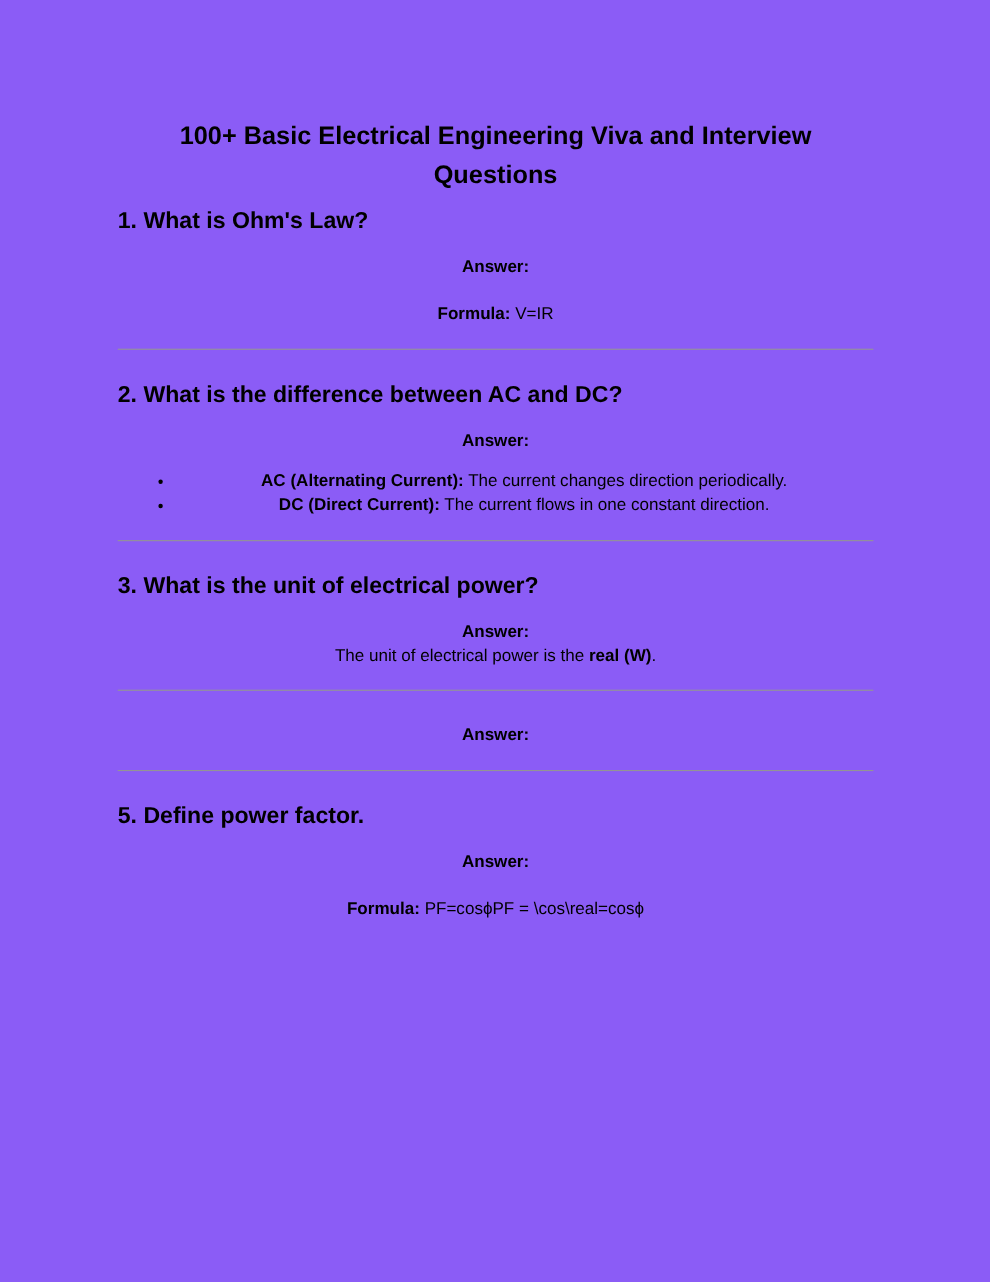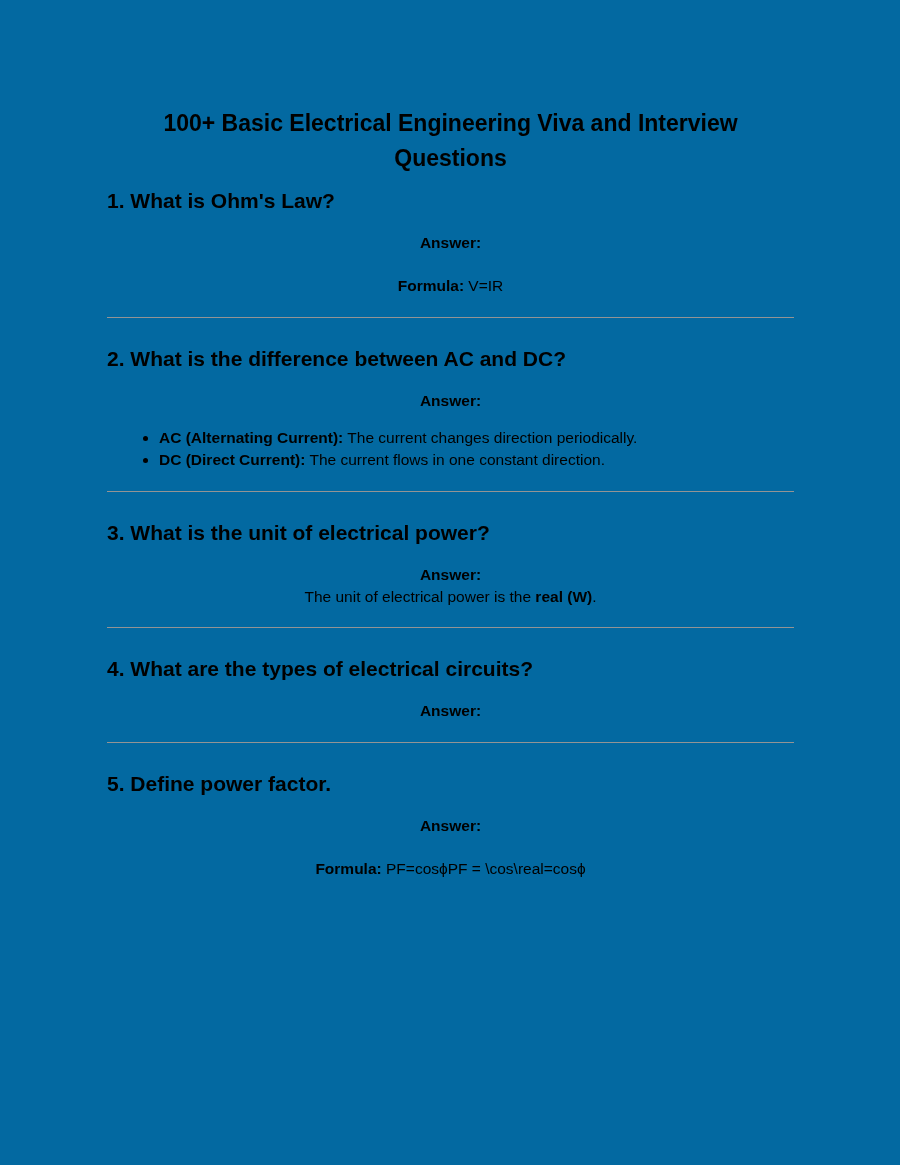--- a/index.html
+++ b/index.html
@@ -6,21 +6,21 @@
     margin: 0;
     padding: 0;
     background: #ffffff;
   }
   .page {
     position: relative;
     width: 900px;
     height: 1165px;
     box-sizing: border-box;
     padding: 106px 106px 40px 107px;
-    background: #0369a1;
+    background: #8b5cf6;
     color: #000000;
     font-family: "Liberation Sans", sans-serif;
     overflow: hidden;
   }
   .doc-title {
     font-size: 23px;
     line-height: 35px;
     font-weight: bold;
     text-align: center;
     margin: 0 0 14px 0;
@@ -37,20 +37,21 @@
     margin: 0;
     text-align: center;
   }
   .answer-para strong, .bullet-item strong {
     font-weight: bold;
   }
   ul.bullet-list {
     margin: 16px 0 12px 0;
     padding: 0 0 0 52px;
     list-style-type: disc;
+    text-align: center;
   }
   .bullet-item {
     font-size: 15.5px;
     line-height: 22px;
   }
   hr.divider {
     border: none;
     border-top: 1.5px solid #949494;
     height: 0;
     margin: 20px 0 30px 0;
@@ -82,21 +83,20 @@
   </section>
 
   <section>
     <h2 class="question-heading">3. What is the unit of electrical power?</h2>
     <p class="answer-para"><strong>Answer:</strong><br>
       <span>The unit of electrical power is the </span><strong>real (W)</strong><span>.</span></p>
     <hr class="divider">
   </section>
 
   <section>
-    <h2 class="question-heading">4. What are the types of electrical circuits?</h2>
     <p class="answer-para"><strong>Answer:</strong></p>
     <hr class="divider">
   </section>
 
   <section>
     <h2 class="question-heading">5. Define power factor.</h2>
     <p class="answer-para"><strong>Answer:</strong><br>
       <br>
       <strong>Formula:</strong><span> PF=cosϕPF = \cos\real=cosϕ</span></p>
   </section>

